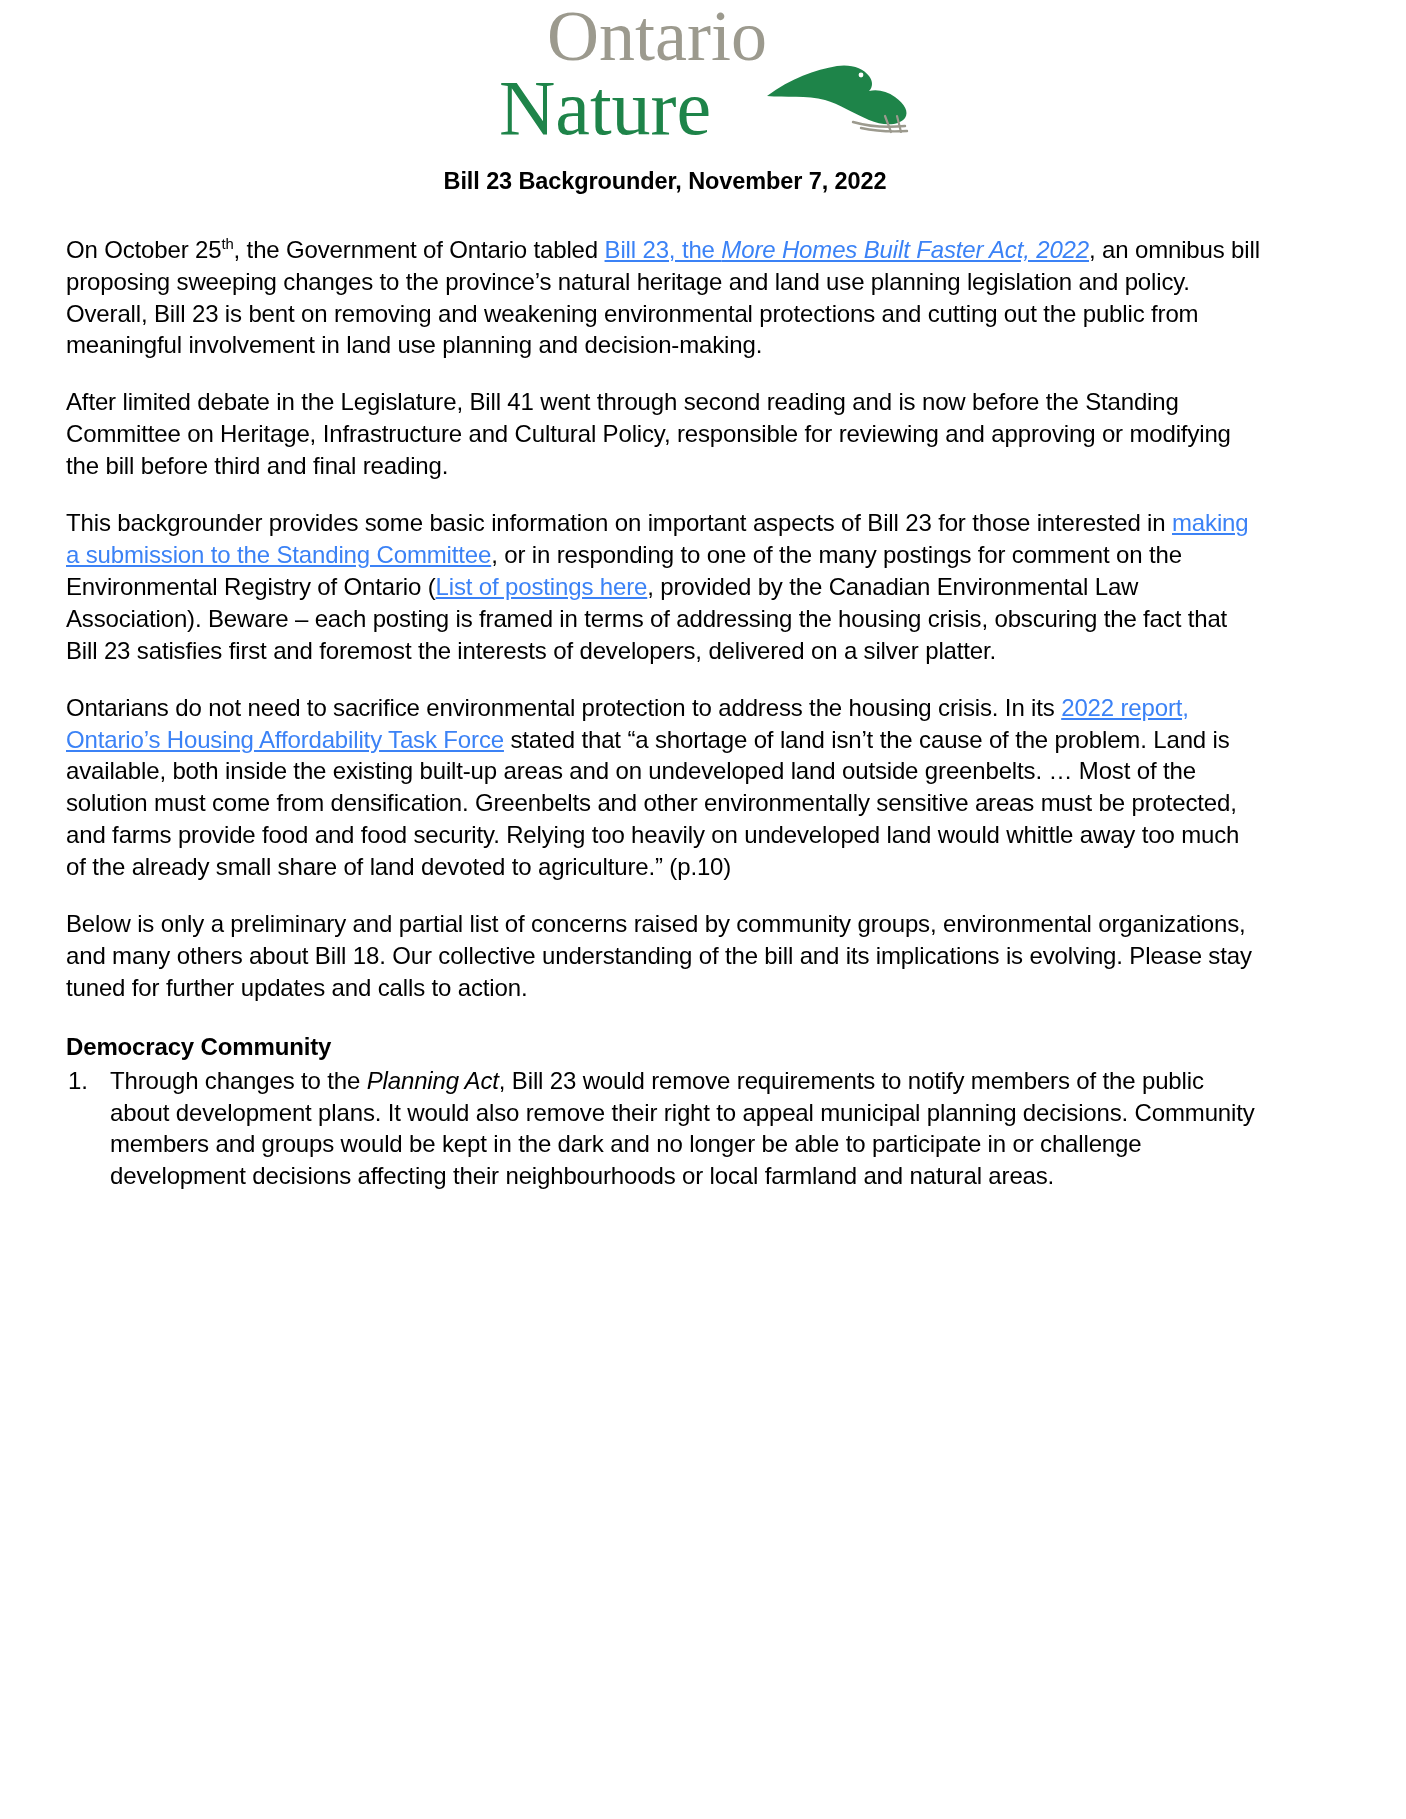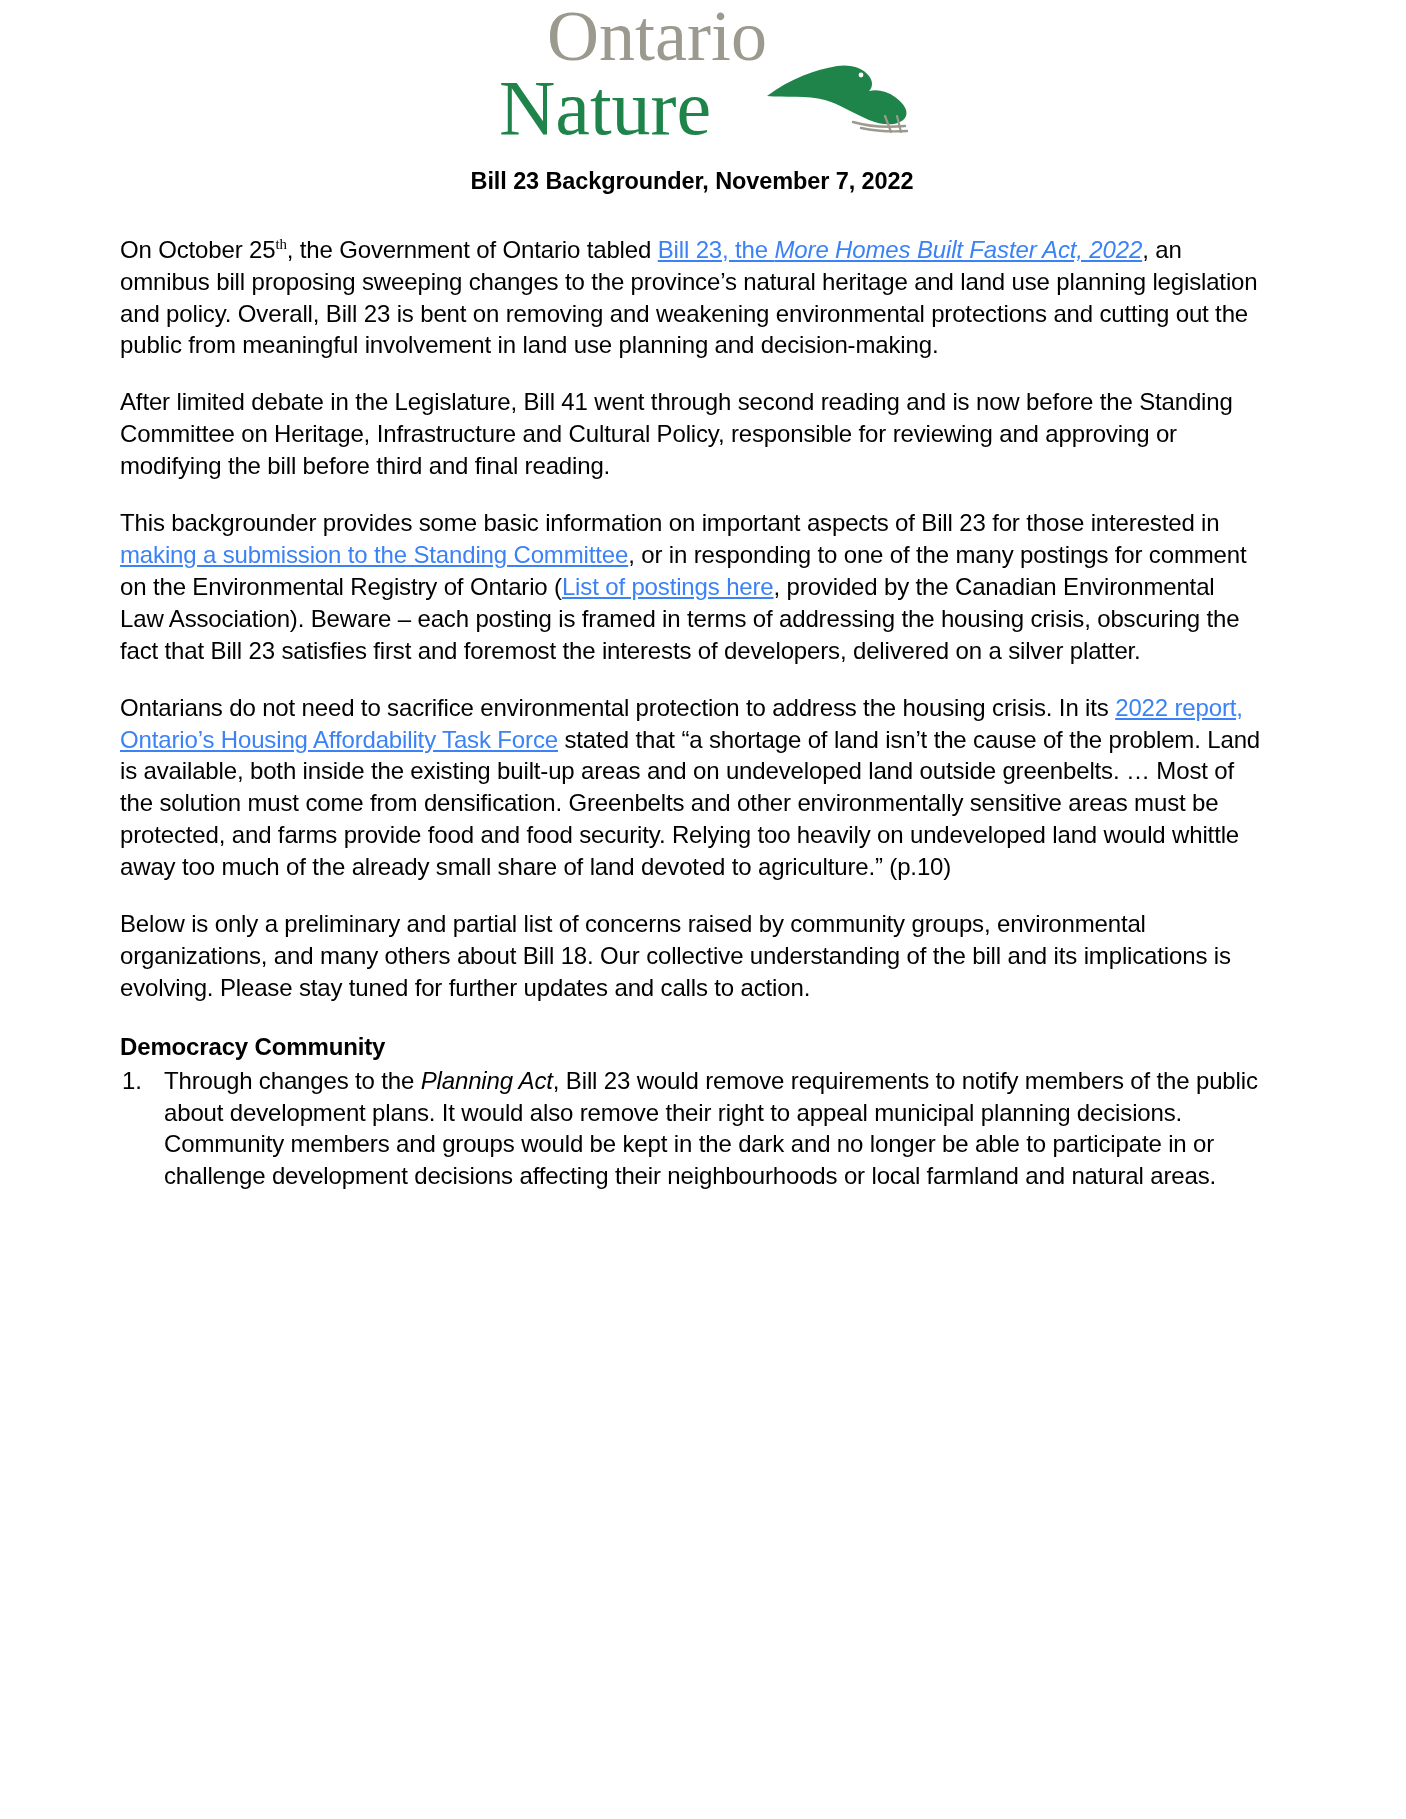--- a/index.html
+++ b/index.html
@@ -59,21 +59,21 @@
   .logo-bird {
     position: absolute;
     right: -8px;
     top: 56px;
     width: 150px;
     height: 78px;
   }
 
   
   .doc {
-    padding: 0 142px 0 120px;
+    padding: 0 142px 0 66px;
     box-sizing: border-box;
   }
   .doc-title {
     text-align: center;
     font-size: 23.5px;
     font-weight: bold;
     line-height: 1.35;
     margin: 26px 0 0 0;
     letter-spacing: -0.1px;
   }
@@ -89,21 +89,20 @@
   a.link {
     color: #3b82f6;
     text-decoration: underline;
     text-underline-offset: 2px;
   }
   .it { font-style: italic; }
   sup.ord {
     font-size: 0.62em;
     vertical-align: super;
     line-height: 0;
-    font-family: Liberation Serif, serif;
   }
 
   h2.section-heading {
     font-size: 24px;
     font-weight: bold;
     line-height: 1.33;
     margin: 27px 0 0 0;
     letter-spacing: -0.15px;
   }
 

